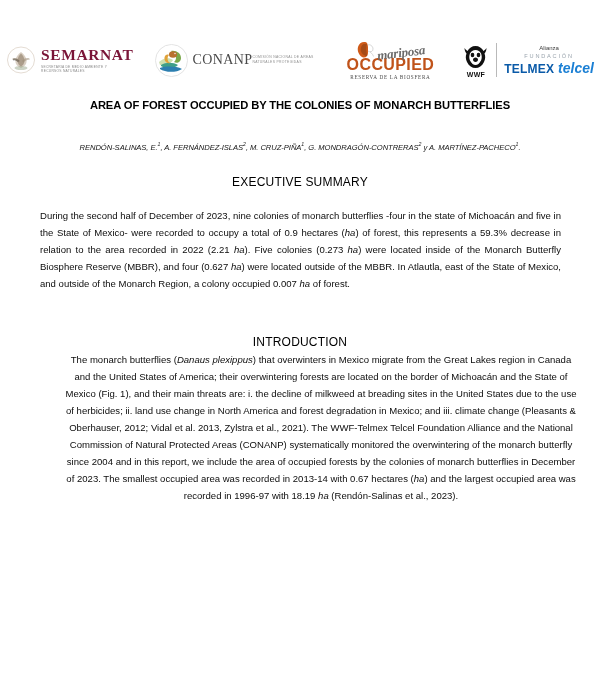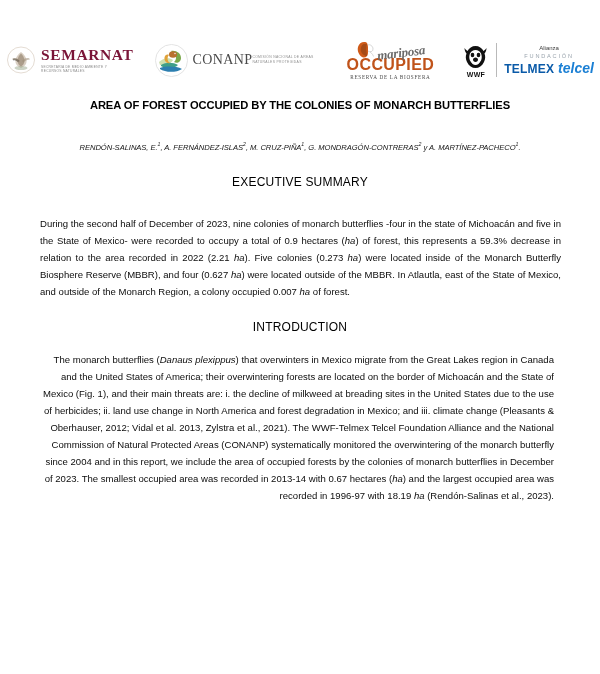--- a/index.html
+++ b/index.html
@@ -266,37 +266,38 @@
     position: absolute;
     left: 40px;
     width: 520px;
     text-align: center;
     font-family: "Liberation Sans", sans-serif;
     font-size: 12px;
     letter-spacing: 0.2px;
     color: #000000;
   }
   #heading-exec { top: 175px; }
-  #heading-intro { top: 320px; }
+  #heading-intro { top: 335px; }
 
   .para {
     position: absolute;
     left: 40px;
     width: 521px;
     font-family: "Liberation Sans", sans-serif;
     font-size: 9.55px;
     line-height: 1.78;
     color: #0c0c0c;
     text-align: justify;
   }
-  #para-exec { top: 216px; }
+  #para-exec { top: 208px; }
   #para-intro {
     top: 352px;
-    text-align: right;
+    text-align: center;
     width: 514px;
+    margin-left: 24px;
   }
   .para i { font-style: italic; }
 </style>
 </head>
 <body>
 
 <div class="page">
 
   <div class="logo-bar">
 

